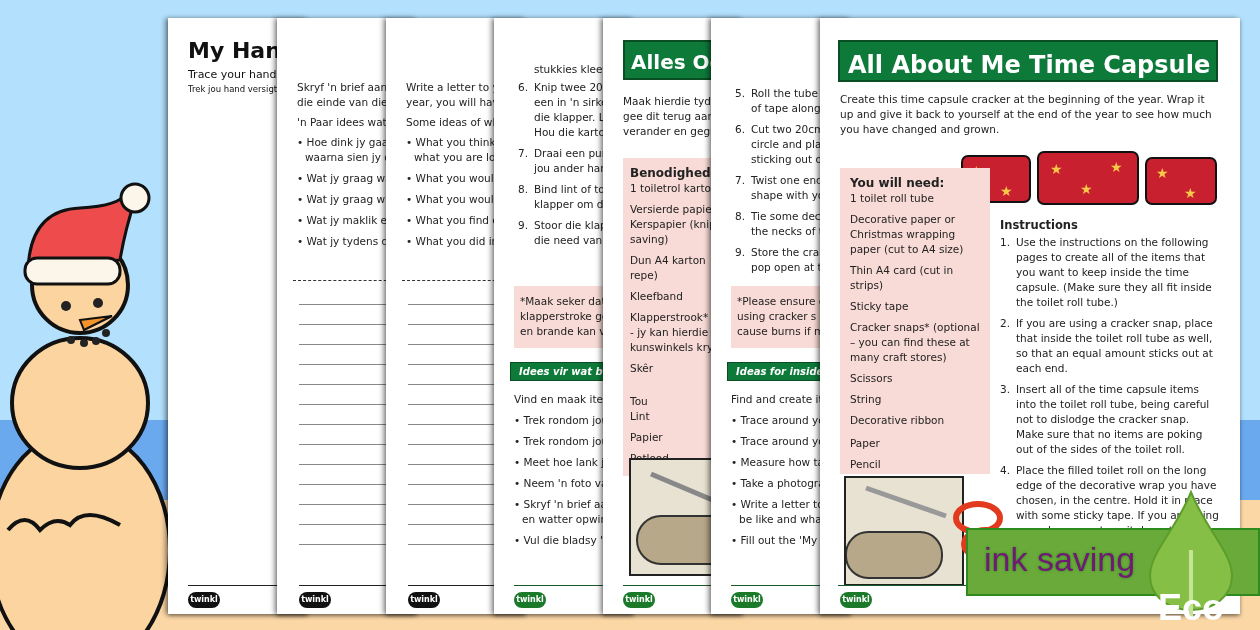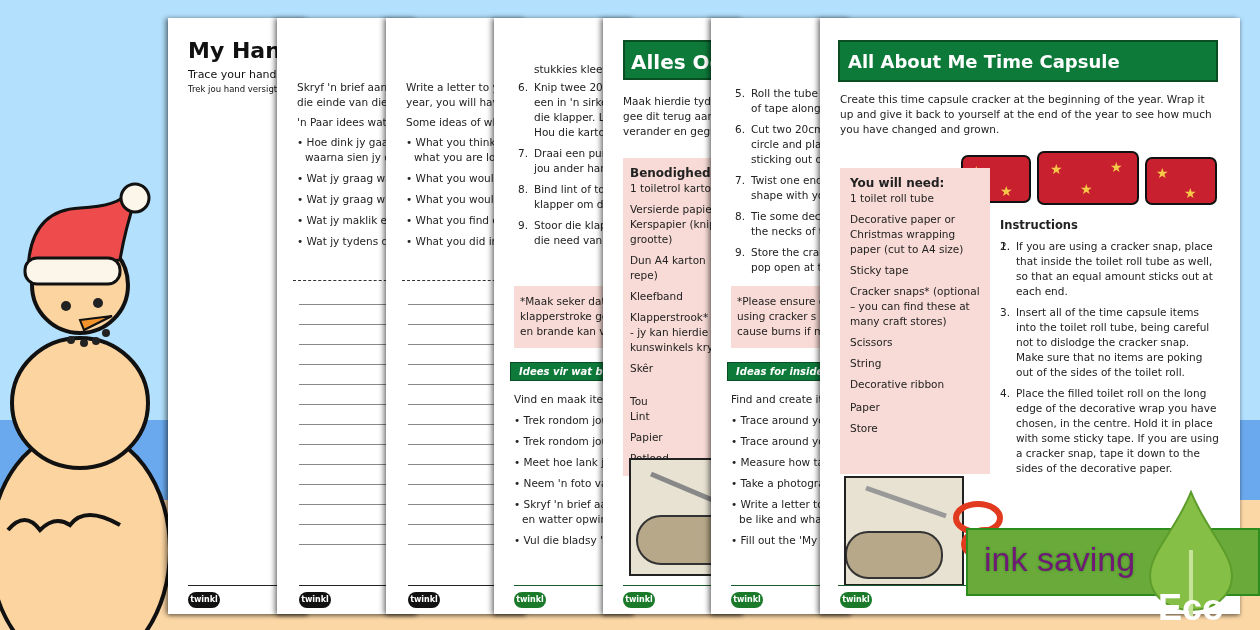--- a/index.html
+++ b/index.html
@@ -174,21 +174,21 @@
     <div class="ptext-sm" style="position:absolute; left:4px; top:76px;">
       <div>Maak hierdie tyd-</div>
       <div>gee dit terug aan</div>
       <div>verander en gegro</div>
     </div>
     <div class="pinkbox ptext-sm" style="position:absolute; left:4px; right:0; top:140px; height:318px; padding:8px 7px;">
       <div style="font-weight:bold; font-size:12px;">Benodighede:</div>
       <div>1 toiletrol karto</div>
       <div style="margin-top:6px;">Versierde papier</div>
       <div>Kerspapier (knip</div>
-      <div>grootte)</div>
+      <div>saving)</div>
       <div style="margin-top:6px;">Dun A4 karton</div>
       <div>repe)</div>
       <div style="margin-top:6px;">Kleefband</div>
       <div style="margin-top:6px;">Klapperstrook* (</div>
       <div>- jy kan hierdie</div>
       <div>kunswinkels kry</div>
       <div style="margin-top:6px;">Skêr</div>
       <div style="margin-top:18px;">Tou</div>
       <div style="">Lint</div>
       <div style="margin-top:6px;">Papier</div>
@@ -235,62 +235,63 @@
       <div style="margin-top:6px;">• Write a letter to</div>
       <div style="padding-left:8px;">be like and what</div>
       <div style="margin-top:6px;">• Fill out the 'My F</div>
     </div>
     <div class="rule" style="top:567px; left:4px; border-color:#1a5a2a;"></div>
     <div class="twinkl green" style="left:4px; top:574px;">twinkl</div>
   </div>
 </div>
 
 <div class="page" style="left:820px; width:420px; z-index:7;">
-  <div class="banner" style="position:absolute; left:18px; top:22px; width:380px; height:42px; font-size:18px; padding:9px 8px; white-space:nowrap;">All About Me Time Capsule</div>
+  <div class="banner" style="position:absolute; left:18px; top:22px; width:380px; height:42px; font-size:24px; padding:9px 8px; white-space:nowrap;">All About Me Time Capsule</div>
   <div style="position:absolute; left:20px; top:74px; width:380px; font-size:10.5px; line-height:15px; color:#222;">Create this time capsule cracker at the beginning of the year. Wrap it up and give it back to yourself at the end of the year to see how much you have changed and grown.</div>
 
   <svg style="position:absolute; left:140px; top:130px;" width="260" height="62" viewBox="0 0 260 62">
     <rect x="2" y="8" width="68" height="46" rx="6" fill="#c8202e" stroke="#111" stroke-width="2"></rect>
     <rect x="78" y="4" width="100" height="52" rx="6" fill="#c8202e" stroke="#111" stroke-width="2"></rect>
     <rect x="186" y="10" width="70" height="46" rx="6" fill="#c8202e" stroke="#111" stroke-width="2"></rect>
     <text x="10" y="28" font-size="14" fill="#f6c848">★</text>
       <text x="40" y="48" font-size="14" fill="#f6c848">★</text>
     <text x="90" y="26" font-size="14" fill="#f6c848">★</text>
       <text x="120" y="46" font-size="14" fill="#f6c848">★</text>
       <text x="150" y="24" font-size="14" fill="#f6c848">★</text>
     <text x="196" y="30" font-size="14" fill="#f6c848">★</text>
       <text x="224" y="50" font-size="14" fill="#f6c848">★</text>
   </svg>
 
   <div class="pinkbox" style="position:absolute; left:20px; top:150px; width:150px; height:306px; padding:8px 10px; font-size:10.5px; line-height:15px; color:#222;">
     <div style="font-weight:bold; font-size:12px;">You will need:</div>
     <div>1 toilet roll tube</div>
     <div style="margin-top:6px;">Decorative paper or Christmas wrapping paper (cut to A4 size)</div>
+    <div style="margin-top:6px;">Thin A4 card (cut in strips)</div>
     <div style="margin-top:6px;">Sticky tape</div>
     <div style="margin-top:6px;">Cracker snaps* (optional – you can find these at many craft stores)</div>
     <div style="margin-top:6px;">Scissors</div>
     <div style="margin-top:6px;">String</div>
     <div style="margin-top:6px;">Decorative ribbon</div>
     <div style="margin-top:8px;">Paper</div>
-    <div style="margin-top:6px;">Store</div>
+    <div style="margin-top:6px;">Pencil</div>
   </div>
 
   <div style="position:absolute; left:24px; top:458px; width:120px; height:110px; background:#e8e2d2; border:2px solid #222;">
     <svg width="180" height="110" viewBox="0 0 180 110">
       <line x1="20" y1="10" x2="100" y2="38" stroke="#999" stroke-width="5"></line>
       <ellipse cx="132" cy="40" rx="22" ry="14" fill="none" stroke="#e23a1e" stroke-width="6"></ellipse>
       <ellipse cx="140" cy="66" rx="22" ry="14" fill="none" stroke="#e23a1e" stroke-width="6"></ellipse>
       <rect x="0" y="54" width="96" height="46" rx="22" fill="#b7a88a" stroke="#333" stroke-width="2"></rect>
     </svg>
   </div>
 
   <div style="position:absolute; left:180px; top:200px; width:220px; font-size:10.5px; line-height:15px; color:#222;">
     <div style="font-weight:bold; font-size:11.5px;">Instructions</div>
     <ol class="n">
-      <li style="margin-top:2px;"><span class="num">1.</span></li>
+      <li style="margin-top:2px;"><span class="num">1.</span><span>Use the instructions on the following pages to create all of the items that you want to keep inside the time capsule. (Make sure they all fit inside the toilet roll tube.)</span></li>
       <li><span class="num">2.</span><span>If you are using a cracker snap, place that inside the toilet roll tube as well, so that an equal amount sticks out at each end.</span></li>
       <li><span class="num">3.</span><span>Insert all of the time capsule items into the toilet roll tube, being careful not to dislodge the cracker snap. Make sure that no items are poking out of the sides of the toilet roll.</span></li>
       <li><span class="num">4.</span><span>Place the filled toilet roll on the long edge of the decorative wrap you have chosen, in the centre. Hold it in place with some sticky tape. If you are using a cracker snap, tape it down to the sides of the decorative paper.</span></li>
     </ol>
   </div>
 
   <div class="rule" style="top:567px; left:18px; border-color:#1a5a2a;"></div>
   <div class="twinkl green" style="left:20px; top:574px;">twinkl</div>
 </div>
 

